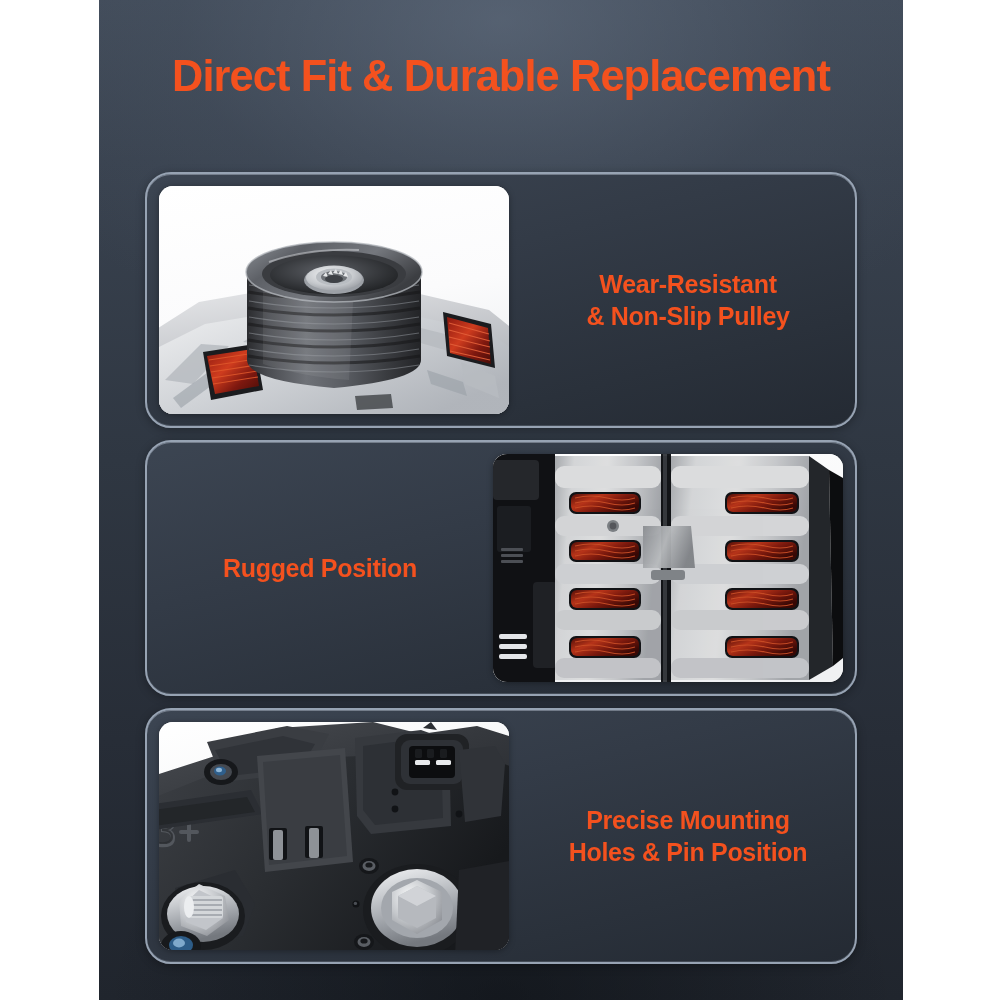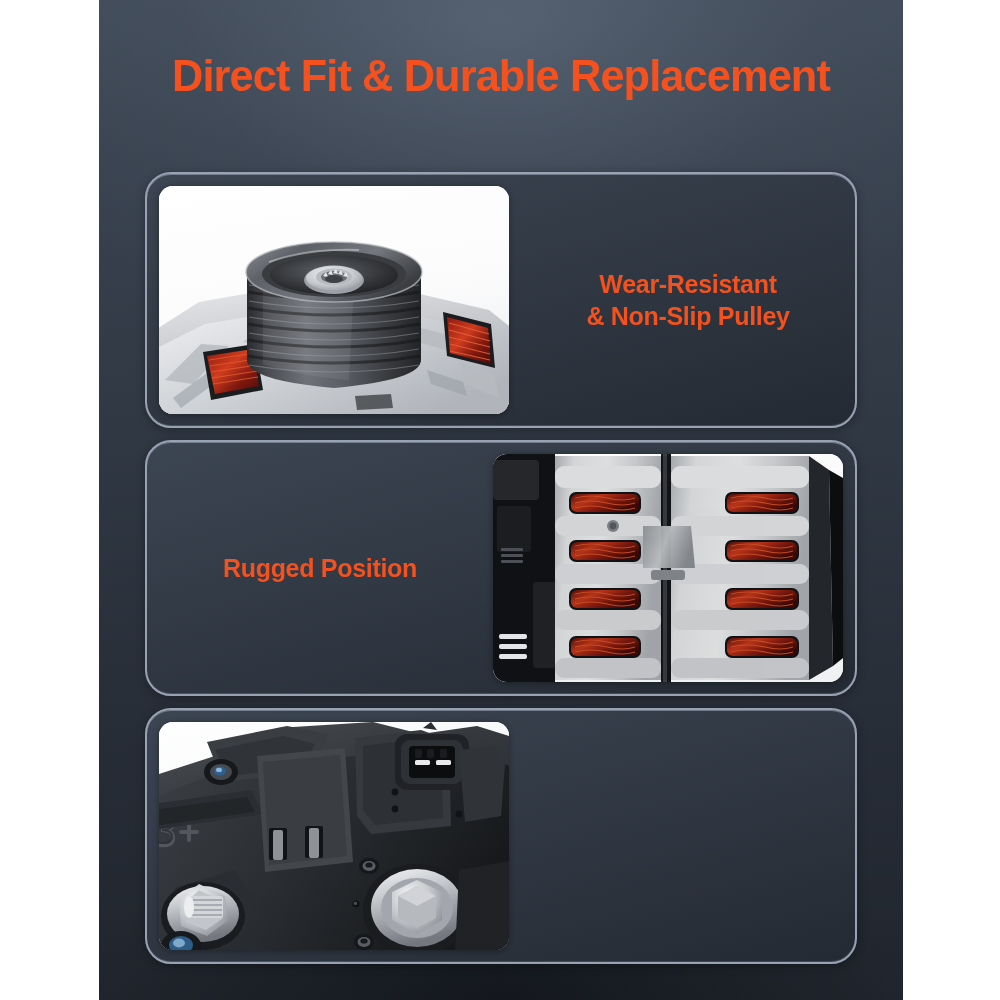--- a/index.html
+++ b/index.html
@@ -585,18 +585,22 @@
 
               <ellipse cx="22" cy="226" rx="20" ry="15" fill="#17191c"></ellipse>
               <ellipse cx="22" cy="225" rx="12" ry="9" fill="#2d5c87"></ellipse>
               <ellipse cx="20" cy="223" rx="6" ry="4.4" fill="#7fa9cc"></ellipse>
             </g>
 
             <path d="M300 150 L356 140 L356 236 L296 236 Z" fill="#202226"></path>
           </svg>
         </div>
 
+        <div class="caption">
+          <div class="caption-text">Precise Mounting
+Holes &amp; Pin Position</div>
+        </div>
 
       </div>
     </div>
 
   </div>
 </div>
 
 </body></html>

